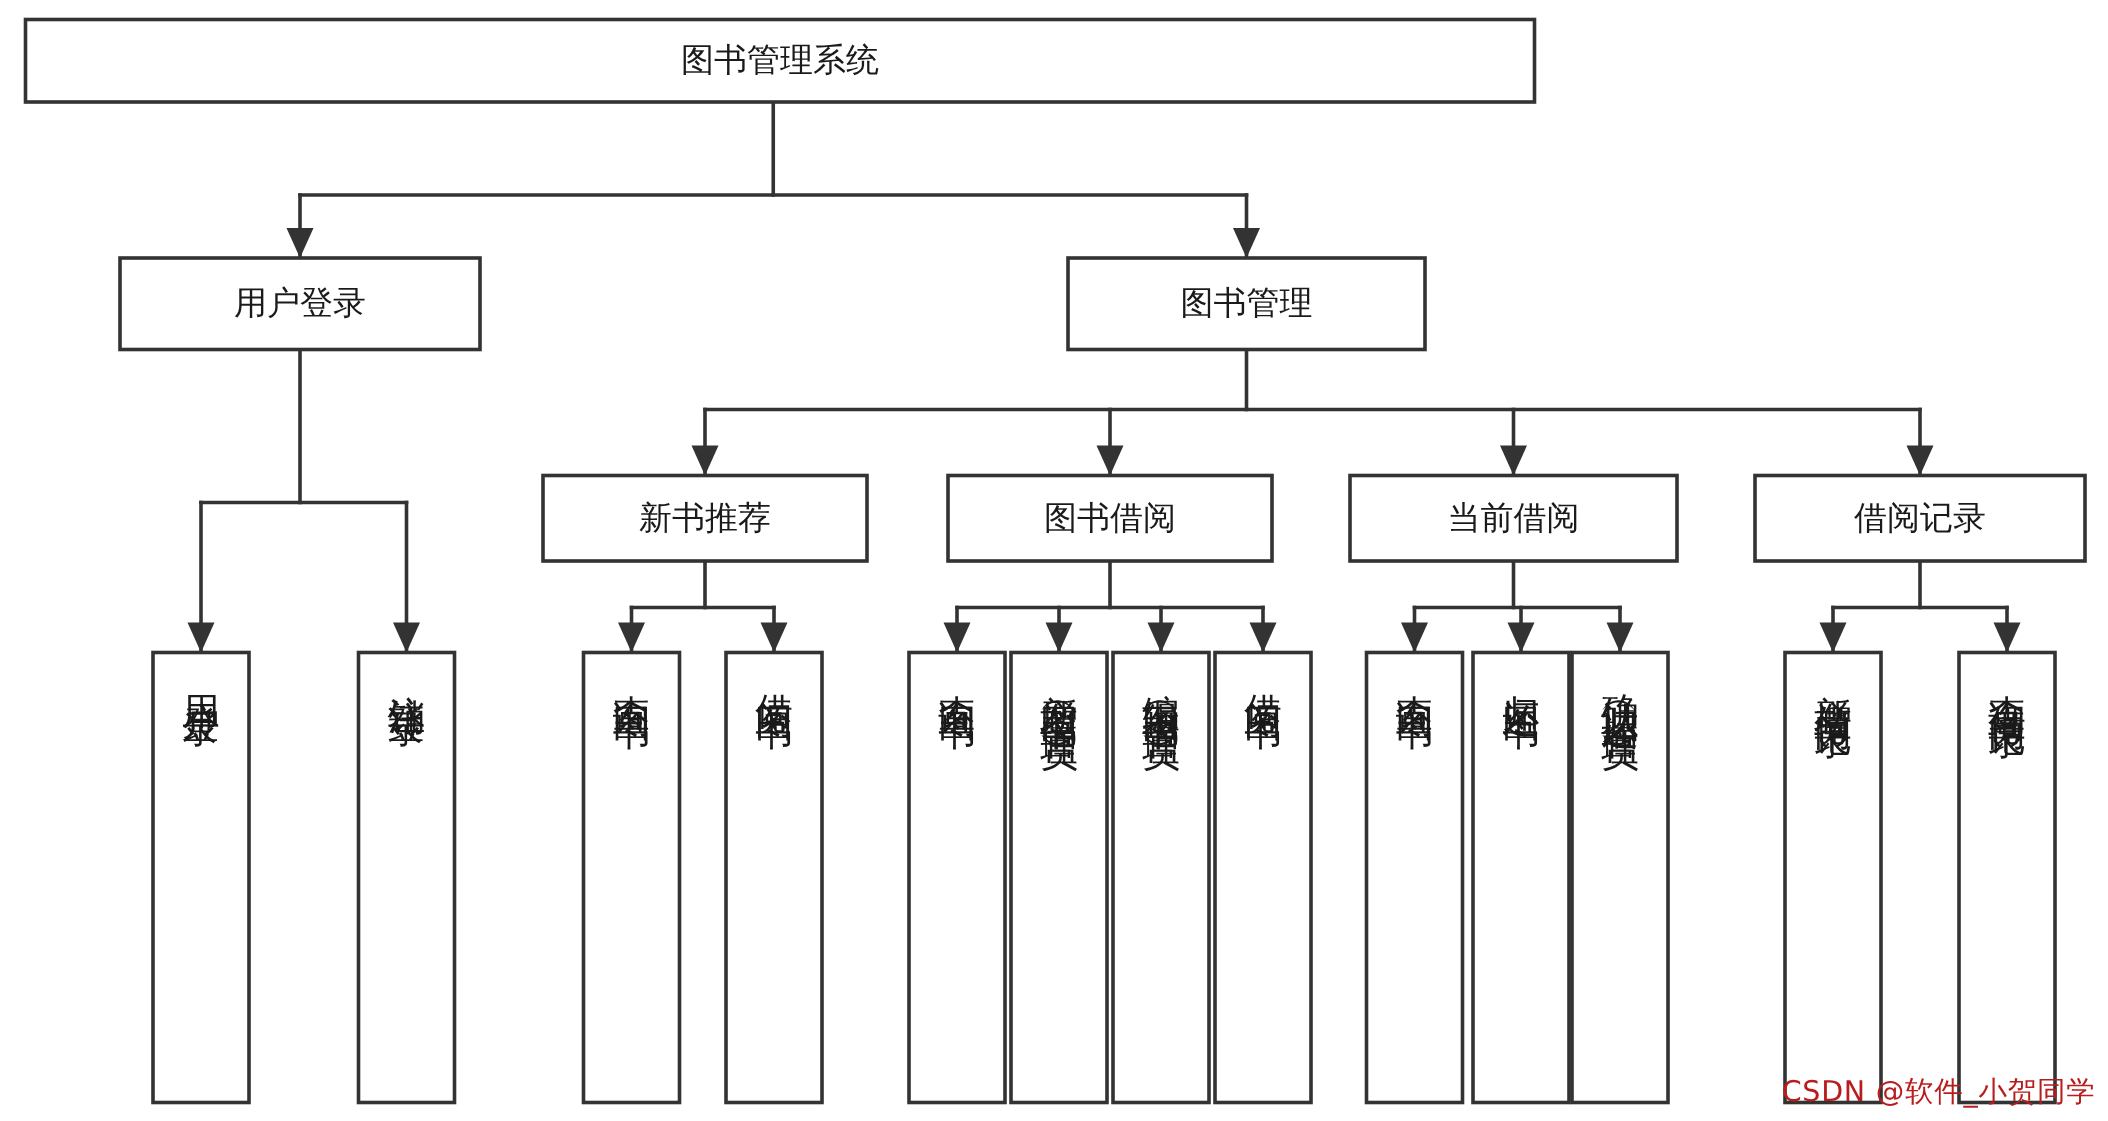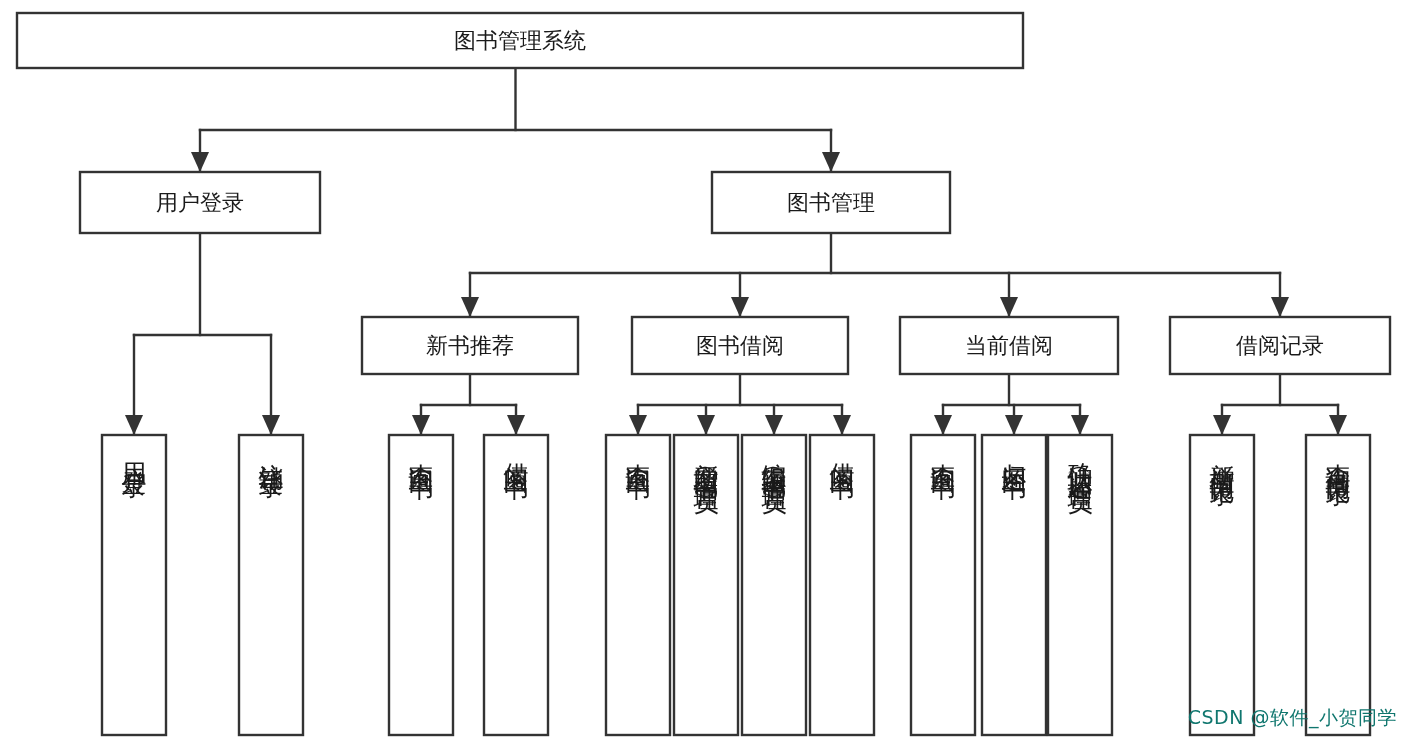--- a/index.html
+++ b/index.html
@@ -61,24 +61,24 @@
     font-size: 25px;
     line-height: 1;
     letter-spacing: 4px;
     color: #1a1a1a;
     white-space: nowrap;
     text-align: start;
   }
   .watermark {
     position: absolute;
     right: 8px;
-    bottom: 16px;
+    bottom: 6px;
     font-family: "DejaVu Sans", "Liberation Sans", sans-serif;
     font-size: 19px;
-    color: #0f766e;
+    color: #b91c1c;
     letter-spacing: 0.5px;
     white-space: nowrap;
   }
 </style>
 </head>
 <body>
 
 <div id="canvas">
 
   <svg id="diagram-svg" viewBox="0 0 1405 747" xmlns="http://www.w3.org/2000/svg">

